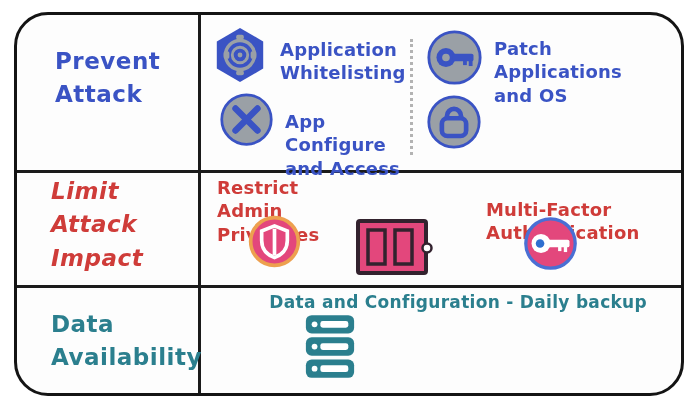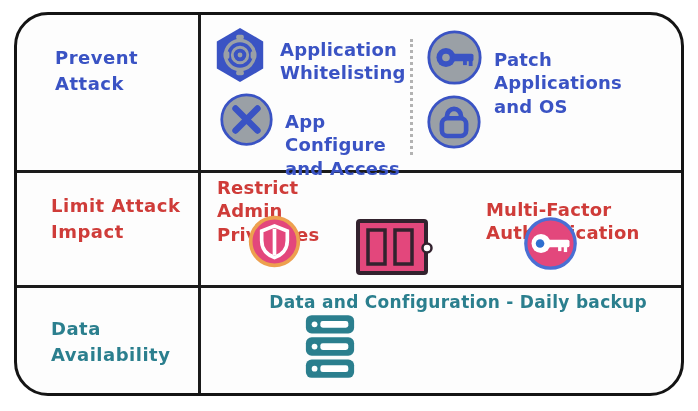--- a/index.html
+++ b/index.html
@@ -10,21 +10,21 @@
   #matrix{
     position:absolute;left:14px;top:12px;width:664px;height:378px;
     border:3px solid #141414;border-radius:34px;background:#fdfdfd;overflow:hidden;
   }
   .vdivider{position:absolute;left:181px;top:0;width:3px;height:100%;background:#1b1b1b;}
   .hdivider{position:absolute;left:0;width:100%;height:3px;background:#1b1b1b;}
   #hdiv1{top:155px;}
   #hdiv2{top:270px;}
   .dotted-divider{position:absolute;left:393px;top:24px;height:116px;width:0;
     border-left:3px dotted #b3b3b3;}
-  .row-title{position:absolute;font-size:18px;font-weight:bold;letter-spacing:.5px;line-height:1.45;}
+  .row-title{position:absolute;font-size:23px;font-weight:bold;letter-spacing:.5px;line-height:1.45;}
   .t-blue{color:#3a53c4;}
   .t-red{color:#cf3c39;}
   .t-teal{color:#2b7f8e;}
   .item-label{position:absolute;font-size:18px;font-weight:bold;line-height:1.3;letter-spacing:.2px;}
   .icon{position:absolute;}
   .caption{position:absolute;font-size:17px;font-weight:bold;letter-spacing:.3px;}
   svg{display:block;width:100%;height:100%;}
 </style>
 </head>
 <body>
@@ -64,31 +64,31 @@
     <div class="icon" style="left:409px;top:14px;width:57px;height:57px;">
       <svg viewBox="0 0 60 60">
         <circle cx="30" cy="30" r="27" fill="#9aa0a6" stroke="#3a53c4" stroke-width="3"></circle>
         <circle cx="21" cy="30" r="10" fill="#3a53c4"></circle>
         <circle cx="21" cy="30" r="4" fill="#9aa0a6"></circle>
         <rect x="28" y="26" width="22" height="8" rx="2" fill="#3a53c4"></rect>
         <rect x="39" y="33" width="4" height="5" fill="#3a53c4"></rect>
         <rect x="45" y="33" width="4" height="6" fill="#3a53c4"></rect>
       </svg>
     </div>
-    <div class="item-label t-blue" style="left:477px;top:22px;width:160px;margin-top:11px;">Patch Applications and OS</div>
+    <div class="item-label t-blue" style="left:477px;top:22px;width:160px;">Patch Applications and OS</div>
 
     <div class="icon" style="left:409px;top:79px;width:56px;height:56px;">
       <svg viewBox="0 0 60 60">
         <circle cx="30" cy="30" r="27" fill="#9aa0a6" stroke="#3a53c4" stroke-width="3"></circle>
         <rect x="17" y="26" width="26" height="19" rx="6" fill="none" stroke="#3a53c4" stroke-width="5"></rect>
         <path d="M22.5 26 v-2.5 a7.5 7.5 0 0 1 15 0 V26" fill="none" stroke="#3a53c4" stroke-width="5"></path>
       </svg>
     </div>
 
-    <div class="row-title t-red" style="left:34px;top:178px;width:150px;">Limit Attack Impact</div>
+    <div class="row-title t-red" style="left:34px;top:160px;width:150px;font-style:italic;">Limit Attack Impact</div>
 
     <div class="item-label t-red" style="left:200px;top:161px;width:135px;">Restrict Admin Privileges</div>
     <div class="icon" style="left:230px;top:199px;width:55px;height:55px;">
       <svg viewBox="0 0 60 60">
         <circle cx="30" cy="30" r="26" fill="#e3477c" stroke="#eda04f" stroke-width="4"></circle>
         <path d="M30 13 L44 18.5 V29 C44 38 38.5 44.5 30 47.5 C21.5 44.5 16 38 16 29 V18.5 Z" fill="none" stroke="#ffffff" stroke-width="4"></path>
         <line x1="30" y1="16" x2="30" y2="45" stroke="#ffffff" stroke-width="4"></line>
       </svg>
     </div>
 
@@ -106,21 +106,21 @@
       <svg viewBox="0 0 60 60">
         <circle cx="30" cy="30" r="26" fill="#e3477c" stroke="#4a6fd4" stroke-width="3.5"></circle>
         <circle cx="20" cy="30" r="10" fill="#ffffff"></circle>
         <circle cx="19" cy="30" r="4.5" fill="#2f6fd0"></circle>
         <rect x="27" y="26" width="23" height="8" rx="2" fill="#ffffff"></rect>
         <rect x="38" y="33" width="3.5" height="5" fill="#ffffff"></rect>
         <rect x="44" y="33" width="3.5" height="6" fill="#ffffff"></rect>
       </svg>
     </div>
 
-    <div class="row-title t-teal" style="left:34px;top:301px;width:125px;">Data Availability</div>
+    <div class="row-title t-teal" style="left:34px;top:293px;width:125px;">Data Availability</div>
 
     <div class="caption t-teal" style="left:250px;top:277px;width:380px;text-align:right;">Data and Configuration - Daily backup</div>
     <div class="icon" style="left:286px;top:297px;width:54px;height:70px;">
       <svg viewBox="0 0 56 70">
         <g fill="#2b7f8e">
           <rect x="3" y="2" width="50" height="19" rx="6"></rect>
           <rect x="3" y="25" width="50" height="19" rx="6"></rect>
           <rect x="3" y="48" width="50" height="19" rx="6"></rect>
         </g>
         <g fill="#ffffff">

